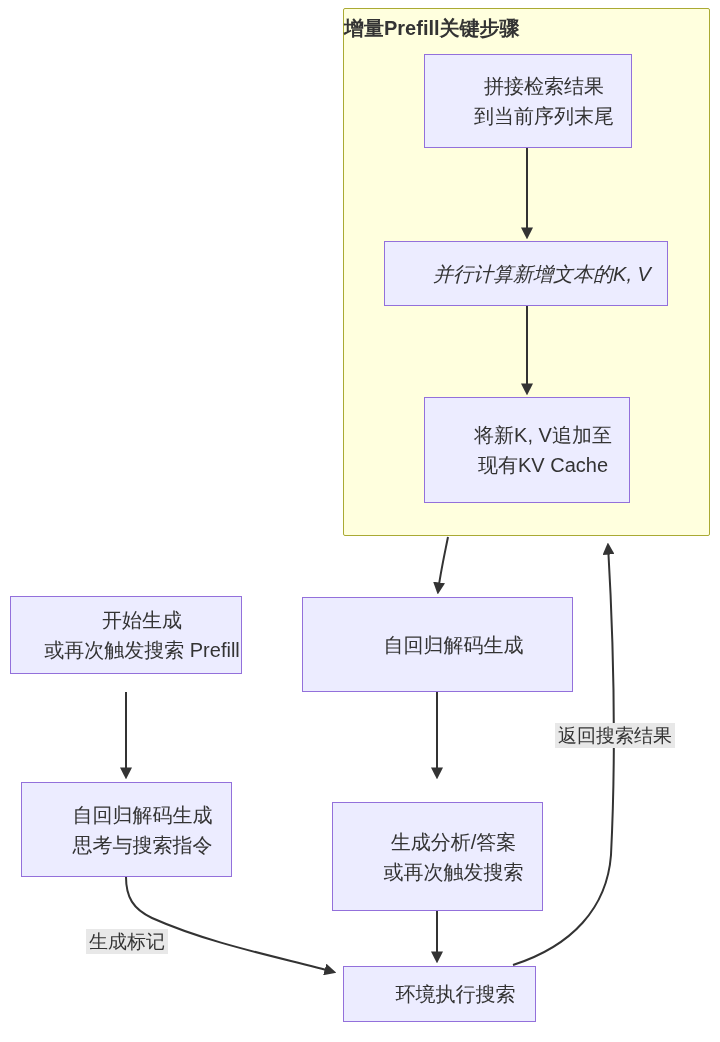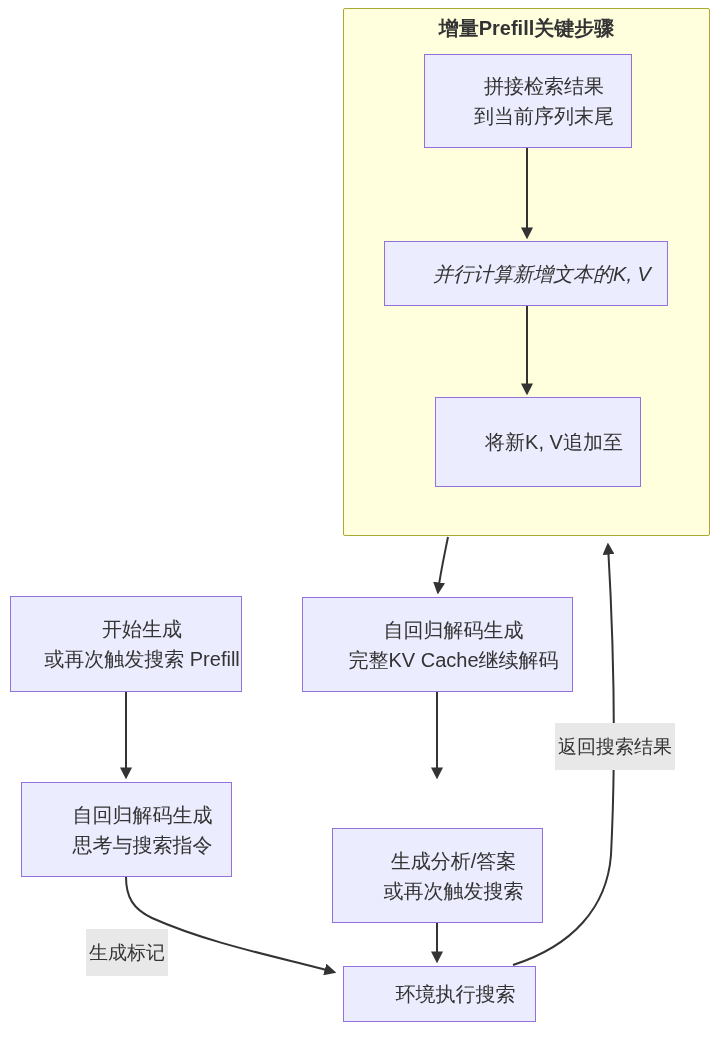--- a/index.html
+++ b/index.html
@@ -24,21 +24,21 @@
     background: #FFFFDE;
     border: 1px solid #AAAA33;
     border-radius: 2px;
     box-sizing: border-box;
   }
   .cluster-title {
     position: absolute;
     left: 0;
     top: 6px;
     width: 100%;
-    text-align: center;
+    text-align: left;
     font-size: 20px;
     font-weight: bold;
     color: #333333;
   }
   .edge-layer {
     position: absolute;
     left: 0;
     top: 0;
     width: 720px;
     height: 1042px;
@@ -53,33 +53,33 @@
     line-height: 30px;
     display: flex;
     flex-direction: column;
     align-items: center;
     justify-content: center;
     text-align: center;
     padding-left: 32px;
   }
   .node-a { left: 424px; top: 54px;  width: 208px; height: 94px; }
   .node-b { left: 384px; top: 241px; width: 284px; height: 65px; font-style: italic; }
-  .node-c { left: 424px; top: 397px; width: 206px; height: 90px; margin-left: 11px; }
-  .node-d { left: 10px;  top: 596px; width: 232px; height: 96px; }
+  .node-c { left: 424px; top: 397px; width: 206px; height: 106px; }
+  .node-d { left: 10px;  top: 596px; width: 232px; height: 78px; }
   .node-e { left: 302px; top: 597px; width: 271px; height: 95px; }
   .node-f { left: 21px;  top: 782px; width: 211px; height: 95px; }
-  .node-g { left: 332px; top: 828px; width: 211px; height: 95px; }
+  .node-g { left: 332px; top: 802px; width: 211px; height: 109px; }
   .node-h { left: 343px; top: 966px; width: 193px; height: 56px; }
   .edge-label {
     position: absolute;
     background: #E8E8E8;
     color: #333333;
     font-size: 19px;
     line-height: 23px;
-    padding: 12px 3px;
+    padding: 1px 3px;
     white-space: nowrap;
   }
   .edge-label-1 { left: 86px;  top: 905px; margin-top: 24px; }
   .edge-label-2 { left: 555px; top: 723px; }
 </style>
 </head>
 <body>
 
 <div class="stage">
 
@@ -109,30 +109,30 @@
     <span>拼接检索结果</span>
     <span>到当前序列末尾</span>
   </div>
 
   <div class="node node-b">
     <span>并行计算新增文本的K, V</span>
   </div>
 
   <div class="node node-c">
     <span>将新K, V追加至</span>
+    <span>现有KV Cache</span>
   </div>
 
   <div class="node node-d">
     <span>开始生成</span>
     <span>或再次触发搜索 Prefill</span>
   </div>
 
   <div class="node node-e">
     <span>自回归解码生成</span>
-    <span>完整KV Cache继续解码</span>
   </div>
 
   <div class="node node-f">
     <span>自回归解码生成</span>
     <span>思考与搜索指令</span>
   </div>
 
   <div class="node node-g">
     <span>生成分析/答案</span>
     <span>或再次触发搜索</span>

